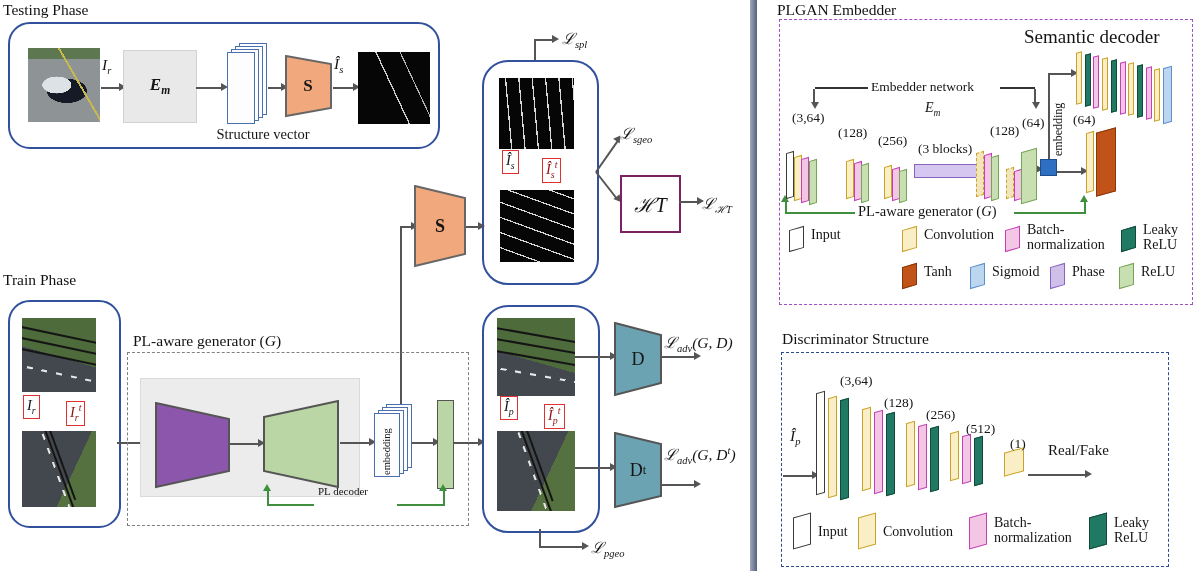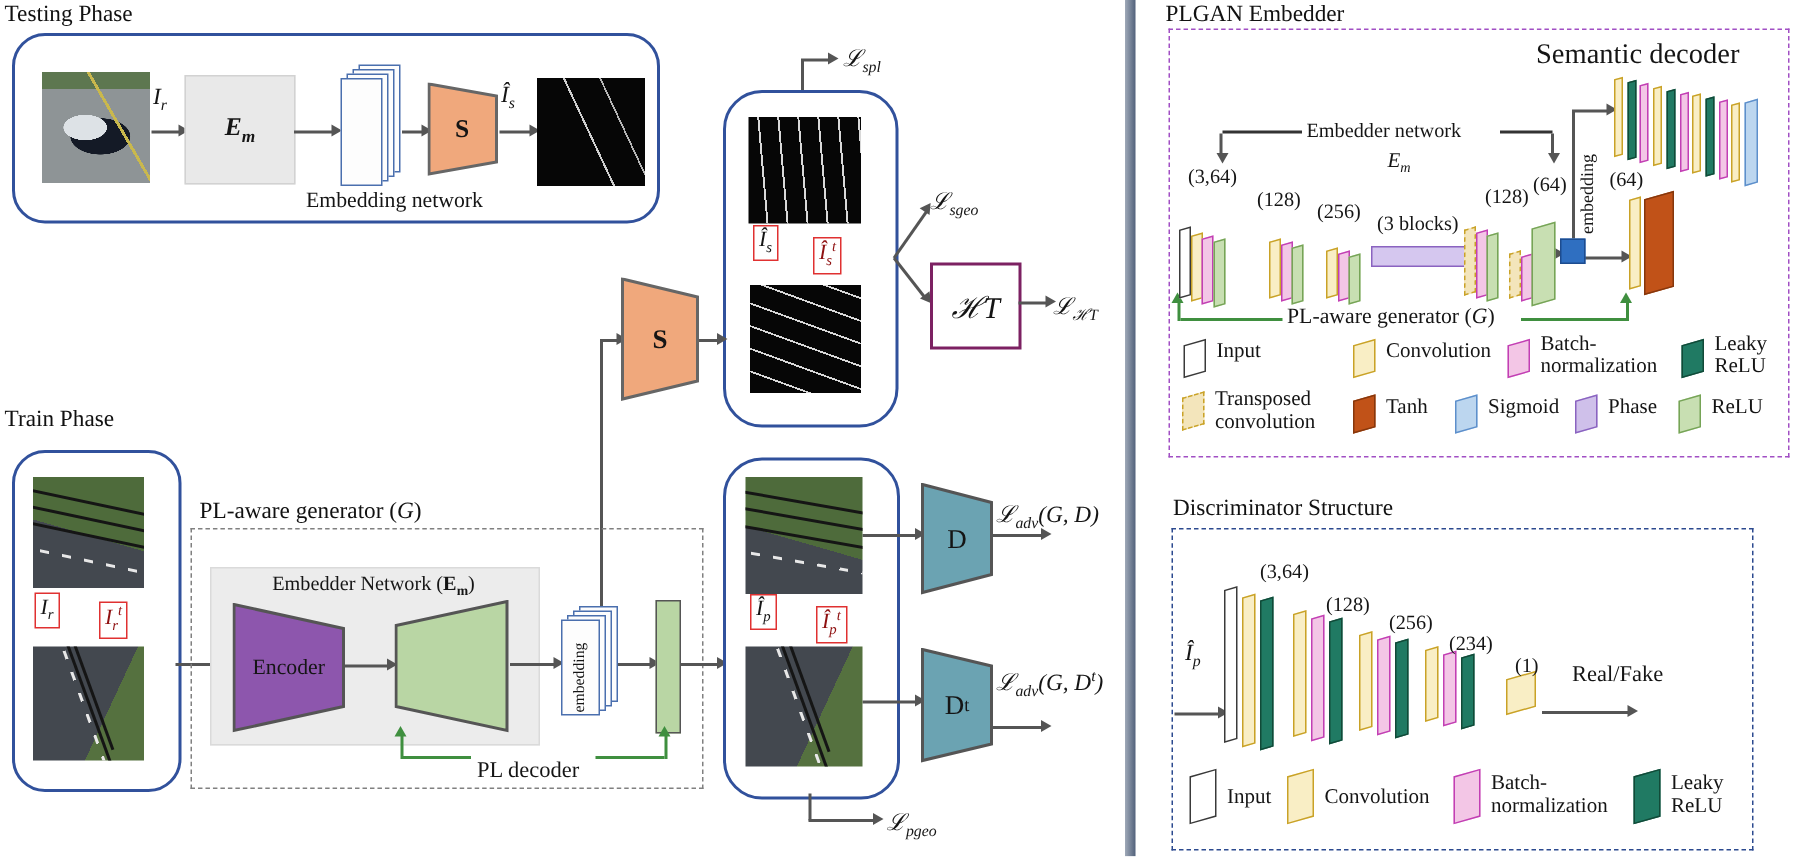--- a/index.html
+++ b/index.html
@@ -63,21 +63,21 @@
       <b>E<sub>m</sub></b>
     </div>
   <div class="dline" style="left:196px;top:87px;width:26px"></div>
 
   <div class="abs" style="left:227px;top:43px;width:40px;height:82px">
     <div class="sheet" style="left:12px;top:0"></div>
     <div class="sheet" style="left:8px;top:3px"></div>
     <div class="sheet" style="left:4px;top:6px"></div>
     <div class="sheet" style="left:0;top:9px"></div>
   </div>
-  <div class="abs" style="left:193px;top:126px;width:140px;text-align:center;font-size:14.5px">Embedding network</div>
+  <div class="abs" style="left:193px;top:126px;width:140px;text-align:center;font-size:14.5px">Structure vector</div>
   <div class="dline" style="left:268px;top:87px;width:14px"></div>
 
   <svg class="abs" style="left:285px;top:55px" width="48" height="63">
     <polygon points="1,1 46,9 46,53 1,61" fill="#f0a87c" stroke="#666" stroke-width="2"></polygon>
   </svg>
   <div class="abs" style="left:285px;top:55px;width:46px;height:62px;display:flex;align-items:center;justify-content:center;font:bold 17px 'Liberation Serif',serif">S</div>
   <div class="loss" style="left:334px;top:55px">Î<sub>s</sub></div>
   <div class="dline" style="left:333px;top:87px;width:21px"></div>
   <div class="semimg" style="left:358px;top:52px;width:72px;height:72px;background:
       linear-gradient(65deg,transparent 0 48%,#cfcfcf 48% 49.4%,transparent 49.4%),
@@ -123,45 +123,43 @@
   <div class="photo" style="left:22px;top:431px;width:74px;height:76px;background:linear-gradient(295deg,#55713f 0 36%,#43484f 36%)">
     <div class="pline" style="top:30%;transform:rotate(70deg)"></div>
     <div class="pline" style="top:48%;transform:rotate(70deg)"></div>
     <div class="lane" style="top:62%;transform:rotate(70deg)"></div>
   </div>
   <div class="dline" style="left:117px;top:442px;width:35px"></div>
 
   <div class="abs ttl" style="left:133px;top:332px">PL-aware generator (<i>G</i>)</div>
   <div class="abs" style="left:127px;top:352px;width:340px;height:172px;border:1.6px dashed #808080"></div>
   <div class="abs" style="left:140px;top:378px;width:218px;height:117px;background:#ececec;border:1px solid #dadada"></div>
-  <div class="abs" style="left:146px;top:381px;width:206px;text-align:center;font-size:13.5px">Embedder Network (<b>E<sub>m</sub></b>)</div>
   <svg class="abs" style="left:155px;top:402px" width="76" height="87">
     <polygon points="1,1 74,17 74,69 1,85" fill="#8d56ad" stroke="#555" stroke-width="2"></polygon>
   </svg>
-  <div class="abs" style="left:155px;top:402px;width:75px;height:86px;display:flex;align-items:center;justify-content:center;font-size:14.5px">Encoder</div>
   <div class="dline" style="left:230px;top:443px;width:29px"></div>
   <svg class="abs" style="left:263px;top:400px" width="77" height="89">
     <polygon points="1,17 75,1 75,87 1,71" fill="#b9d6a4" stroke="#555" stroke-width="2"></polygon>
   </svg>
   <div class="dline" style="left:340px;top:442px;width:30px"></div>
 
   <div class="abs" style="left:374px;top:404px;width:38px;height:76px">
     <div class="sheet" style="left:12px;top:0;width:24px;height:62px"></div>
     <div class="sheet" style="left:8px;top:3px;width:24px;height:62px"></div>
     <div class="sheet" style="left:4px;top:6px;width:24px;height:62px"></div>
     <div class="sheet" style="left:0;top:9px;width:24px;height:62px"></div>
     <span class="abs" style="left:7px;top:11px;height:60px;writing-mode:vertical-rl;transform:rotate(180deg);font-size:10.5px">embedding</span>
   </div>
   <div class="dline" style="left:412px;top:442px;width:22px"></div>
   <div class="abs" style="left:437px;top:400px;width:15px;height:87px;background:#b9d6a4;border:1.5px solid #555"></div>
   <div class="dline" style="left:454px;top:442px;width:25px"></div>
 
   <div class="dline green" style="left:268px;top:505px;width:16px;transform:rotate(-90deg)"></div>
   <div class="gline" style="left:268px;top:504px;width:46px;height:1.8px"></div>
-  <div class="abs" style="left:318px;top:506px;font-size:15px">PL decoder</div>
+  <div class="abs" style="left:318px;top:485px;font-size:11px">PL decoder</div>
   <div class="gline" style="left:397px;top:504px;width:46px;height:1.8px"></div>
   <div class="dline green" style="left:444px;top:505px;width:16px;transform:rotate(-90deg)"></div>
 
   <div class="bluebox" style="left:482px;top:305px;width:114px;height:224px;border-radius:26px"></div>
   <div class="photo" style="left:497px;top:318px;width:78px;height:78px;background:linear-gradient(196deg,#4e6b3b 0 55%,#43484f 55%)">
     <div class="pline" style="top:20%;transform:rotate(10deg)"></div>
     <div class="pline" style="top:34%;transform:rotate(10deg)"></div>
     <div class="pline" style="top:50%;transform:rotate(10deg)"></div>
     <div class="lane" style="top:72%;transform:rotate(10deg)"></div>
   </div>
@@ -281,24 +279,20 @@
       <span class="lbl">Convolution</span>
     </div>
   <div class="leg" style="left:1005px;top:228px">
       <span class="leg-icon bn"></span>
       <span class="lbl" style="width:78px;margin-top:-5px">Batch-normalization</span>
     </div>
   <div class="leg" style="left:1121px;top:228px">
       <span class="leg-icon lrelu"></span>
       <span class="lbl" style="width:46px;margin-top:-5px">Leaky ReLU</span>
     </div>
-  <div class="leg" style="left:788px;top:263px">
-      <span class="leg-icon tconv"></span>
-      <span class="lbl" style="width:88px;margin-top:-3px">Transposed convolution</span>
-    </div>
   <div class="leg" style="left:902px;top:265px">
       <span class="leg-icon tanh"></span>
       <span class="lbl">Tanh</span>
     </div>
   <div class="leg" style="left:970px;top:265px">
       <span class="leg-icon sigmoid"></span>
       <span class="lbl">Sigmoid</span>
     </div>
   <div class="leg" style="left:1050px;top:265px">
       <span class="leg-icon resnet"></span>
@@ -330,21 +324,21 @@
   <div class="stack" style="left: 906px; top: 422px; height: 64px; width: 52px;">
       <div class="slab conv" style="left: 0px; bottom: 0px; width: 9px; height: 64px;"></div>
       <div class="slab bn" style="left: 12px; bottom: -2.5px; width: 9px; height: 64px;"></div>
       <div class="slab lrelu" style="left: 24px; bottom: -5px; width: 9px; height: 64px;"></div>
       <div class="stack-label" style="left: 20px; top: -15px;">(256)</div>
     </div>
   <div class="stack" style="left: 950px; top: 432px; height: 48px; width: 52px;">
       <div class="slab conv" style="left: 0px; bottom: 0px; width: 9px; height: 48px;"></div>
       <div class="slab bn" style="left: 12px; bottom: -2.5px; width: 9px; height: 48px;"></div>
       <div class="slab lrelu" style="left: 24px; bottom: -5px; width: 9px; height: 48px;"></div>
-      <div class="stack-label" style="left: 16px; top: -11px;">(234)</div>
+      <div class="stack-label" style="left: 16px; top: -11px;">(512)</div>
     </div>
   <div class="stack" style="left: 1004px; top: 450px; height: 24px; width: 40px;">
       <div class="slab conv" style="left: 0px; bottom: 0px; width: 20px; height: 24px;"></div>
       <div class="stack-label" style="left: 6px; top: -14px;">(1)</div>
     </div>
 
   <div class="dline" style="left:1028px;top:474px;width:58px"></div>
   <div class="abs" style="left:1048px;top:442px;font-size:15px">Real/Fake</div>
 
   <div class="leg" style="left:793px;top:515px">

